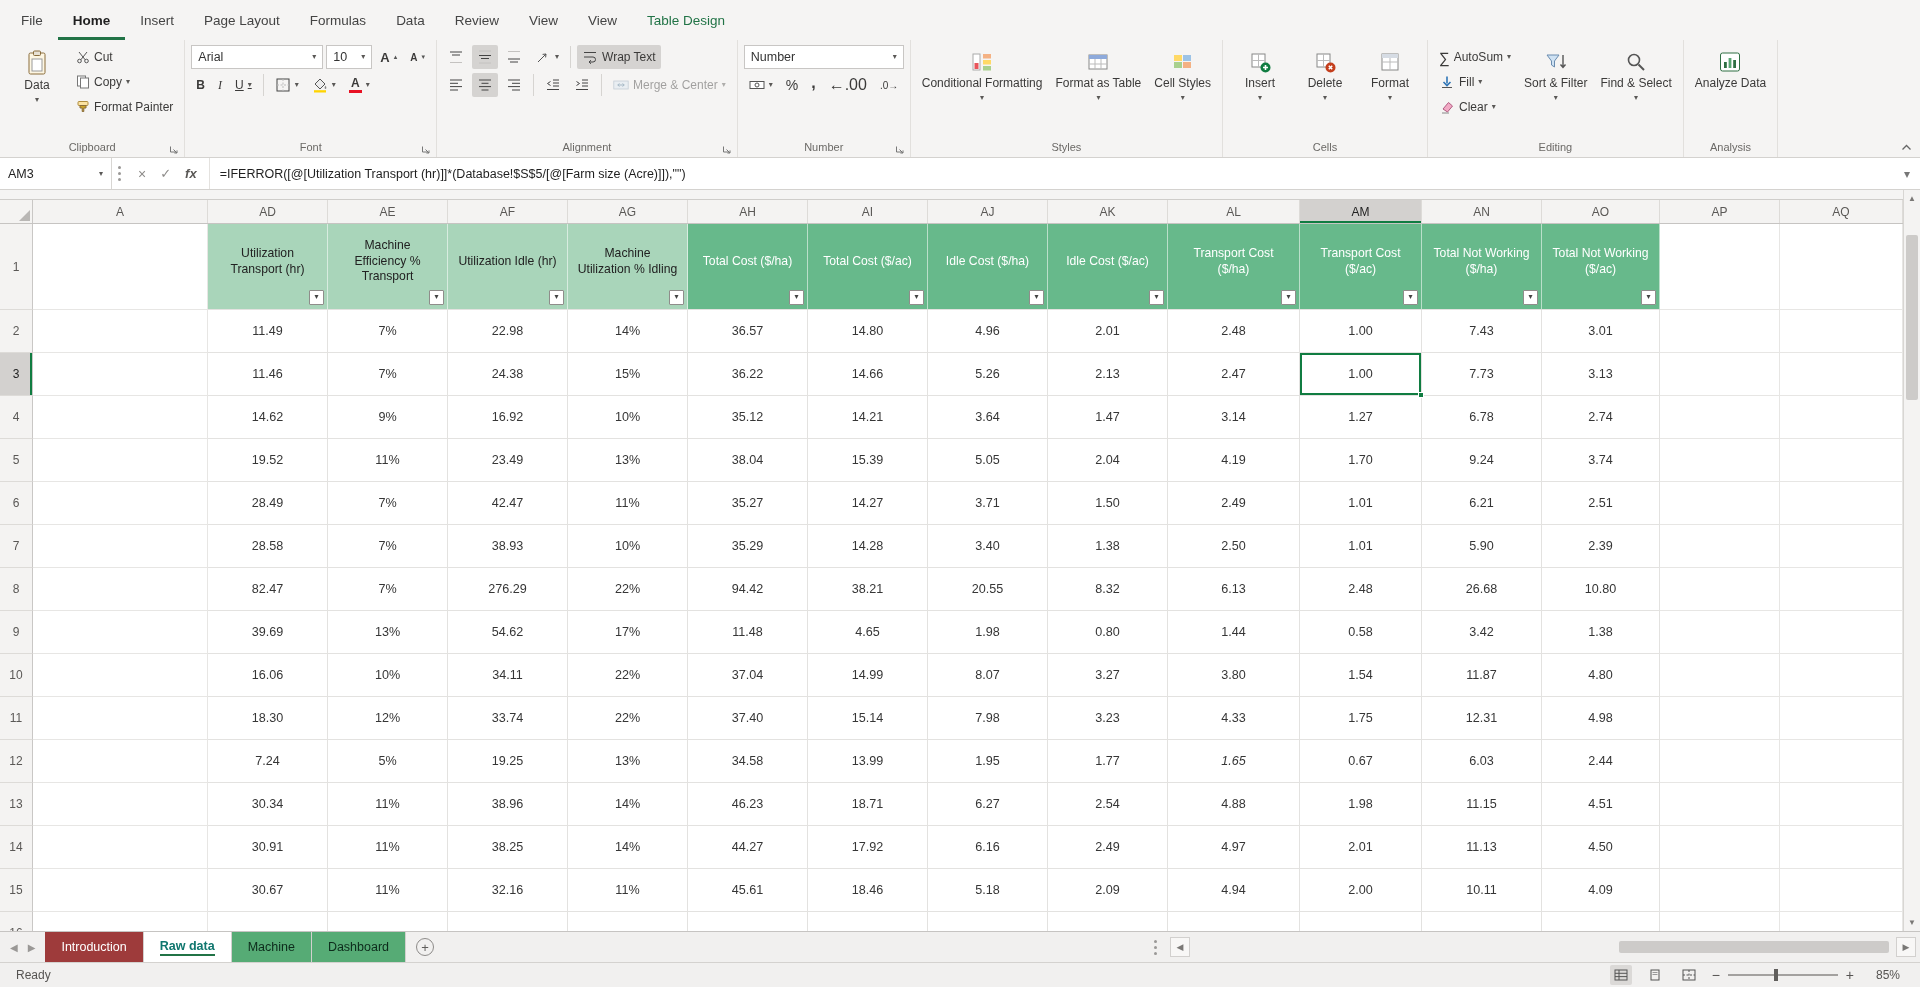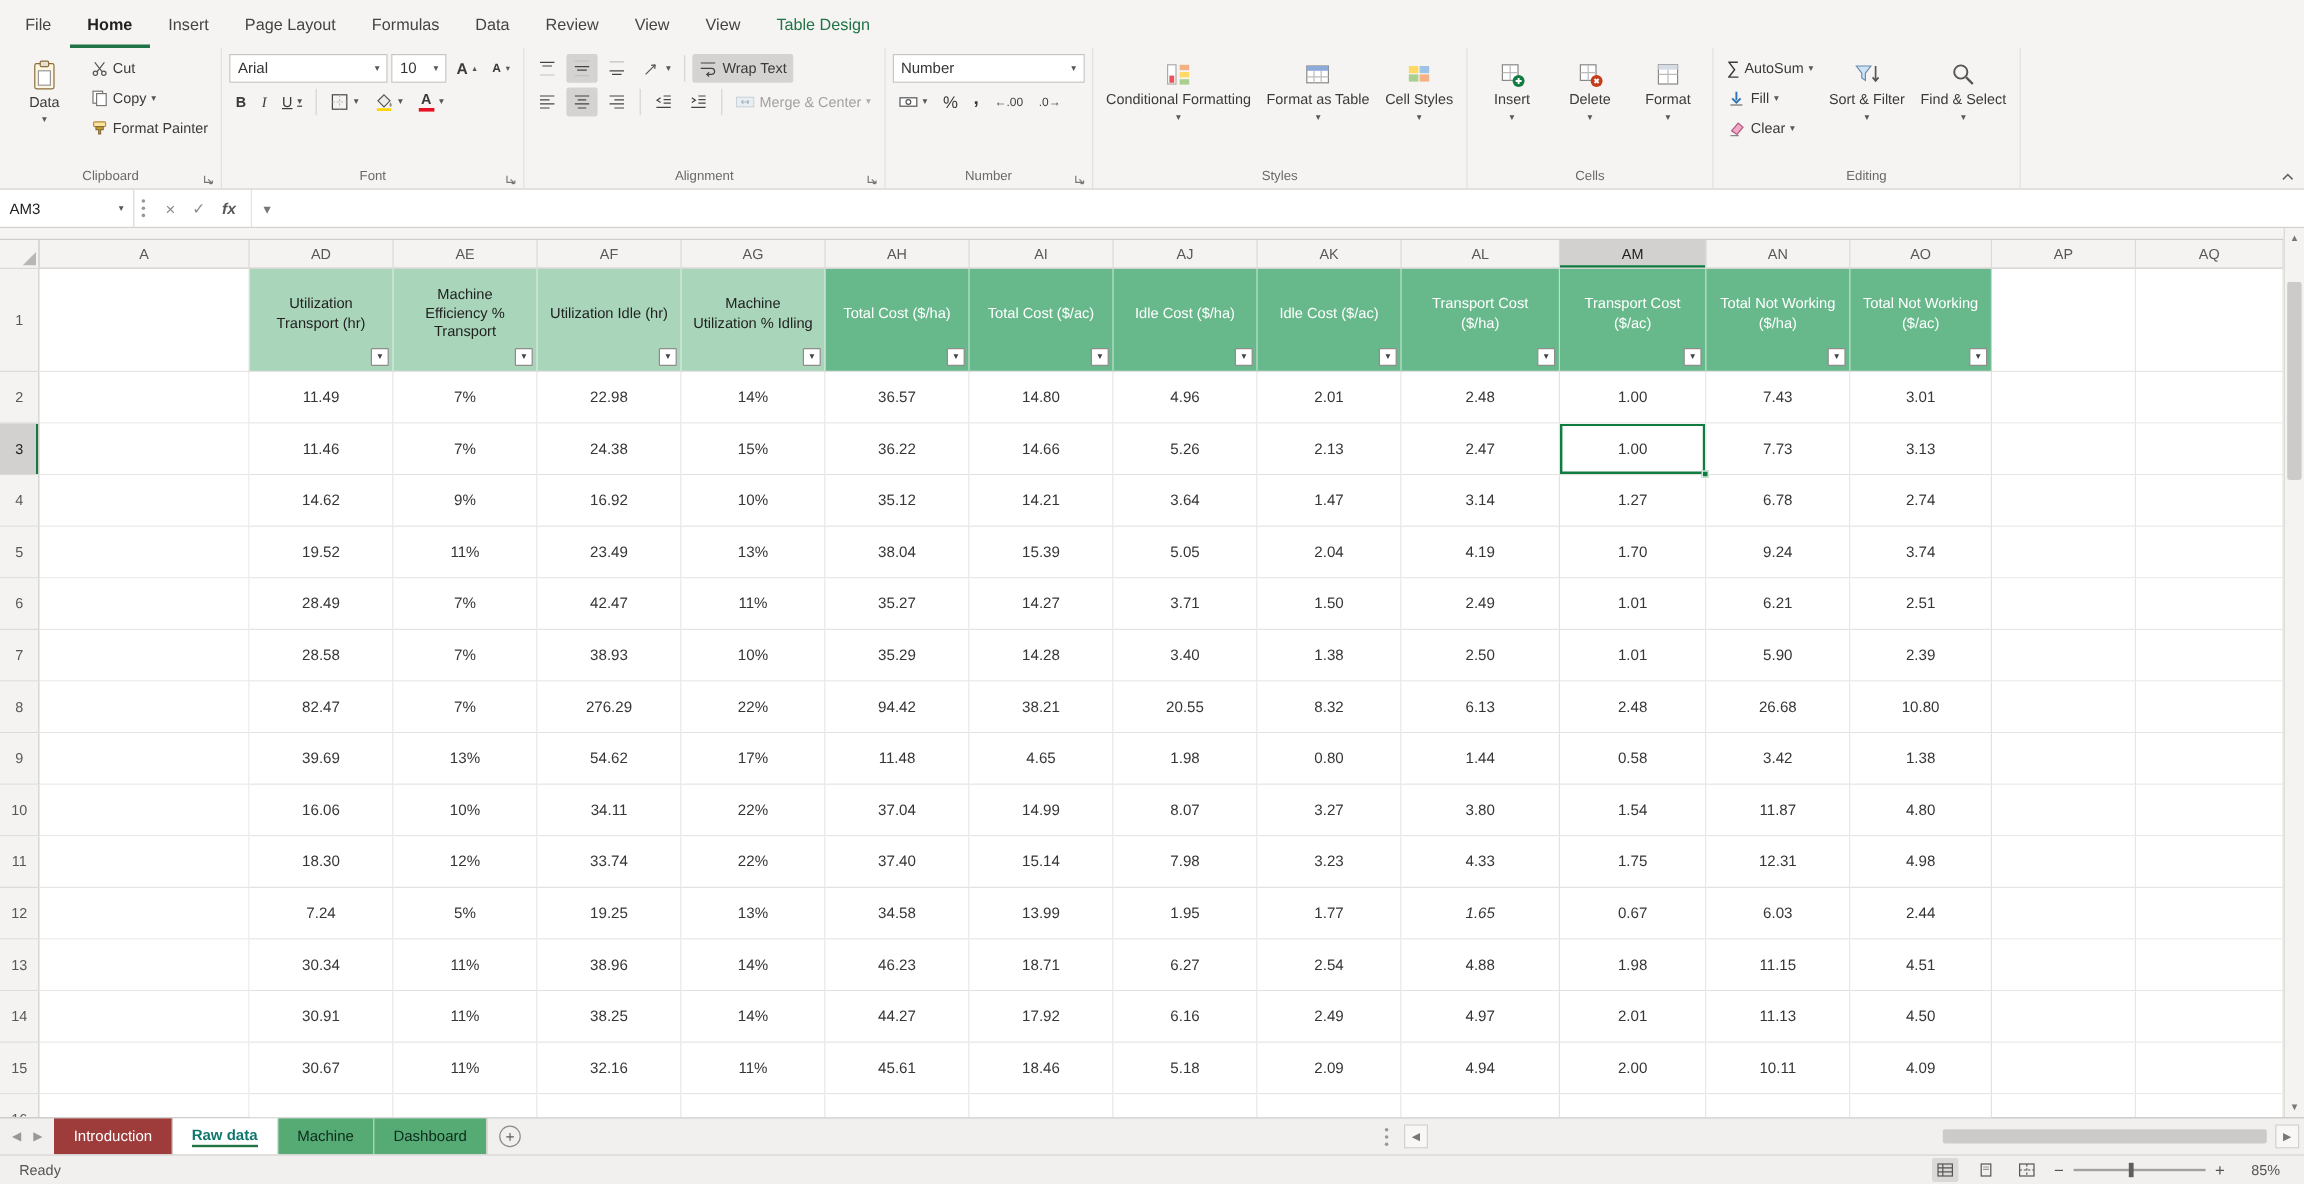--- a/index.html
+++ b/index.html
@@ -369,21 +369,21 @@
               </svg>
               <span class="dd">▾</span>
             </div>
           <div class="sbtn">
               <span style="font-size:14px">%</span>
             </div>
           <div class="sbtn">
               <span style="font-size:16px;font-weight:700;line-height:.6;margin-top:-4px">,</span>
             </div>
           <div class="sbtn">
-              <span style="font-size:10px">←.00</span>
+              <span style="font-size:16px">←.00</span>
             </div>
           <div class="sbtn">
               <span style="font-size:10px">.0→</span>
             </div>
         </div>
       </div>
       <div class="glabel">
           <span>Number</span>
         <span class="launcher"><svg width="9" height="9" viewBox="0 0 9 9">
               <path d="M1.5 1.5 v5.5 h5.5" fill="none" stroke="#777"></path>
@@ -513,20 +513,36 @@
             </svg>
           <span>Find &amp; Select</span>
           <span class="dd">▾</span>
         </div>
       </div>
       <div class="glabel">
           <span>Editing</span>
         </div>
     </div>
 
+    <div class="rgroup">
+      <div class="gbody">
+        <div class="bigbtn" style="min-width:66px">
+          <svg class="i24" viewBox="0 0 24 24">
+              <rect x="2.5" y="3" width="19" height="18" rx="2" fill="#fff" stroke="#2f6f43"></rect>
+              <rect x="6" y="12" width="2.8" height="6" fill="#2f6f43"></rect>
+              <rect x="10.6" y="8" width="2.8" height="10" fill="#56a571"></rect>
+              <rect x="15.2" y="10" width="2.8" height="8" fill="#2f6f43"></rect>
+            </svg>
+          <span>Analyze Data</span>
+        </div>
+      </div>
+      <div class="glabel">
+          <span>Analysis</span>
+        </div>
+    </div>
 
     <span class="collapse"><svg width="11" height="7" viewBox="0 0 11 7">
           <path d="M1.5 5.5 L5.5 1.5 L9.5 5.5" fill="none" stroke="#666" stroke-width="1.3"></path>
         </svg></span>
   </div>
 
   <div class="fbar">
     <div class="namebox">
       <span style="flex:1">AM3</span>
       <span class="dd">▾</span>
@@ -534,20 +550,21 @@
     <div class="kebab">
         <i></i>
         <i></i>
         <i></i>
       </div>
     <div class="fbtns">
       <span class="x">×</span>
       <span class="ok">✓</span>
       <span class="fx">fx</span>
     </div>
+    <div class="ftext">=IFERROR([@[Utilization Transport (hr)]]*(Database!$S$5/[@[Farm size (Acre)]]),"")</div>
     <div class="fexpand">▾</div>
   </div>
 
   <div class="midwrap">
     <div class="gridcol">
       <div class="gapstrip"></div>
       <div class="colhdrs">
           <div class="corner"></div>
           <div class="colhdr" style="width: 175px;">A</div>
           <div class="colhdr" style="width: 120px;">AD</div>

